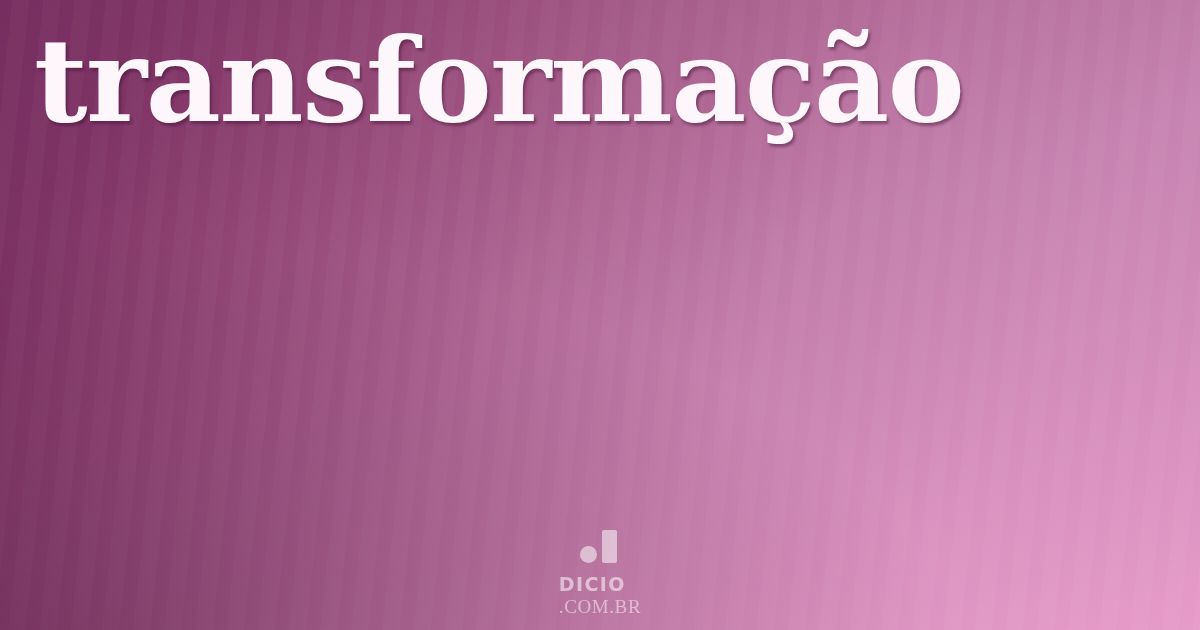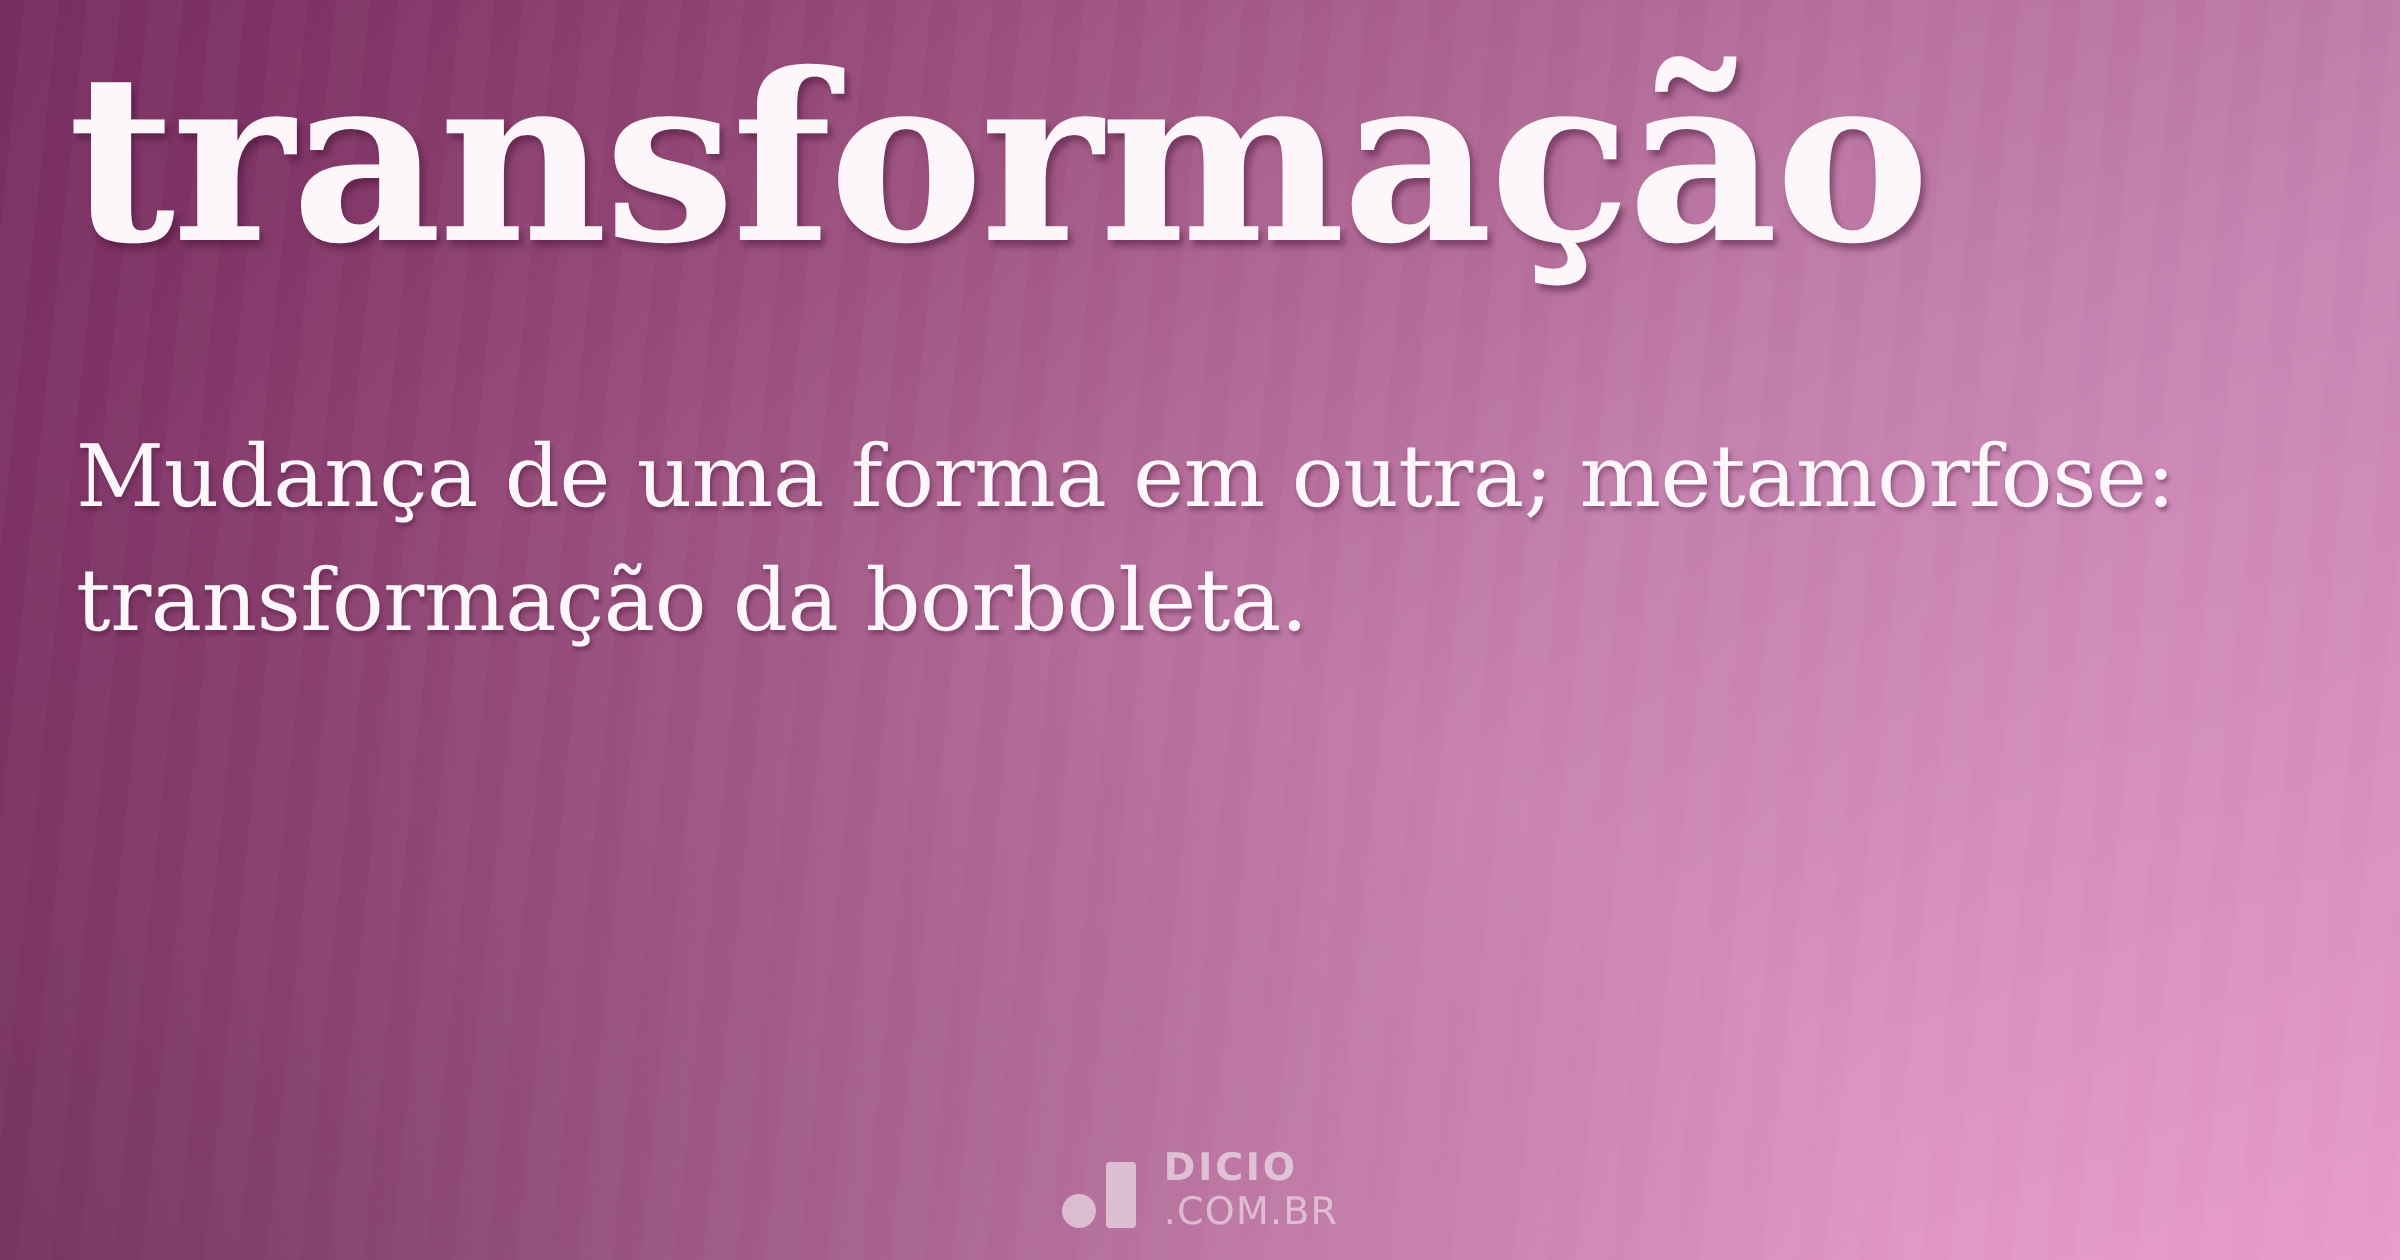--- a/index.html
+++ b/index.html
@@ -91,20 +91,21 @@
   #logo {
     position: absolute;
     left: 0;
     right: 0;
     bottom: 14px;
     display: flex;
     align-items: center;
     justify-content: center;
     gap: 11px;
     opacity: 0.62;
+    flex-direction: column;
   }
   #logo-mark {
     position: relative;
     width: 40px;
     height: 38px;
     flex: none;
   }
   #logo-dot {
     position: absolute;
     left: 0;
@@ -135,36 +136,36 @@
     font-weight: 700;
     font-size: 19px;
     letter-spacing: 1.4px;
   }
   #logo-tld {
     font-weight: 400;
     font-size: 19px;
     letter-spacing: 0.6px;
     margin-top: 3px;
     opacity: 0.92;
+    font-family: Liberation Serif, serif;
   }
 </style>
 </head>
 <body>
 
 <div id="card">
 
   <div id="stripes"></div>
   <div id="corner-shade"></div>
 
   <div id="content">
 
     <h1 id="headword">transformação</h1>
 
     <div id="definitions">
-      <p class="definition">Mudança de uma forma em outra; metamorfose: transformação da borboleta.</p>
     </div>
 
     <div id="logo">
       <div id="logo-mark">
         <span id="logo-dot"></span>
         <span id="logo-bar"></span>
       </div>
       <div id="logo-words">
         <span id="logo-name">DICIO</span>
         <span id="logo-tld">.COM.BR</span>

